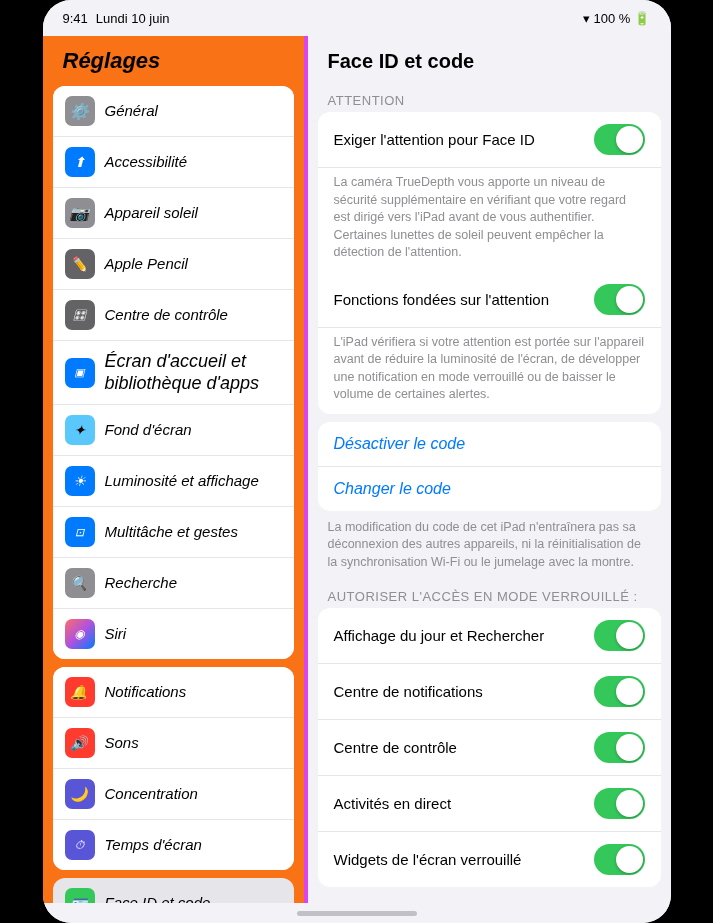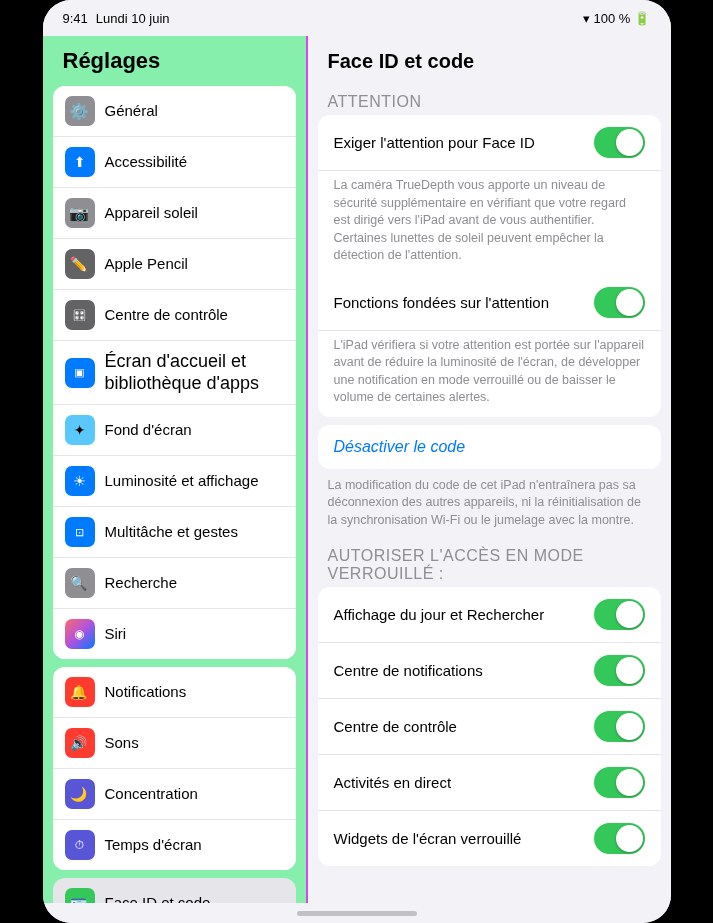--- a/index.html
+++ b/index.html
@@ -40,24 +40,25 @@
     .status-bar-right { flex: 1; display: flex; justify-content: flex-end; align-items: center; gap: 4px; font-size: 13px; }
     
     .main-content {
       flex: 1;
       display: flex;
       overflow: hidden;
     }
     
     .sidebar {
       width: 265px;
-      background: #86efac;
+      background: #f97316;
       overflow-y: auto;
-      border-right: 2px solid #d946ef;
-      flex-shrink: 0;
+      border-right: 4px solid #d946ef;
+      flex-shrink: 0;
+      font-style: italic;
     }
     .sidebar-title {
       font-size: 22px;
       font-weight: 700;
       color: #000;
       padding: 12px 20px 8px 20px;
     }
     .sidebar-group {
       background: #fff;
       border-radius: 12px;
@@ -99,21 +100,21 @@
       position: relative;
     }
     .detail-header {
       font-size: 20px;
       font-weight: 600;
       color: #000;
       padding: 14px 20px 10px 20px;
       background: #f2f2f7;
     }
     .section-label {
-      font-size: 16px;
+      font-size: 13px;
       font-weight: 500;
       color: #8e8e93;
       text-transform: uppercase;
       letter-spacing: 0.5px;
       padding: 10px 8px 4px 20px;
     }
     .card {
       background: #fff;
       border-radius: 12px;
       margin: 0 10px 8px 10px;
@@ -312,20 +313,23 @@
             <div class="toggle-knob"></div>
           </div>
         </div>
         <div class="card-description">L'iPad vérifiera si votre attention est portée sur l'appareil avant de réduire la luminosité de l'écran, de développer une notification en mode verrouillé ou de baisser le volume de certaines alertes.</div>
       </div>
 
       <div class="card">
         <div class="link-row">
           <span class="link-text">Désactiver le code</span>
         </div>
+        <div class="link-row">
+          <span class="link-text">Changer le code</span>
+        </div>
       </div>
       <div style="padding: 0 20px 8px 20px; font-size:12.5px; color:#8e8e93; line-height:1.4;">La modification du code de cet iPad n'entraînera pas sa déconnexion des autres appareils, ni la réinitialisation de la synchronisation Wi-Fi ou le jumelage avec la montre.</div>
 
 
       <div class="section-label">AUTORISER L'ACCÈS EN MODE VERROUILLÉ :</div>
       <div class="card" style="position:relative;">
         <div class="card-row">
           <span class="card-row-label">Affichage du jour et Rechercher</span>
           <div class="toggle">
             <div class="toggle-knob"></div>

